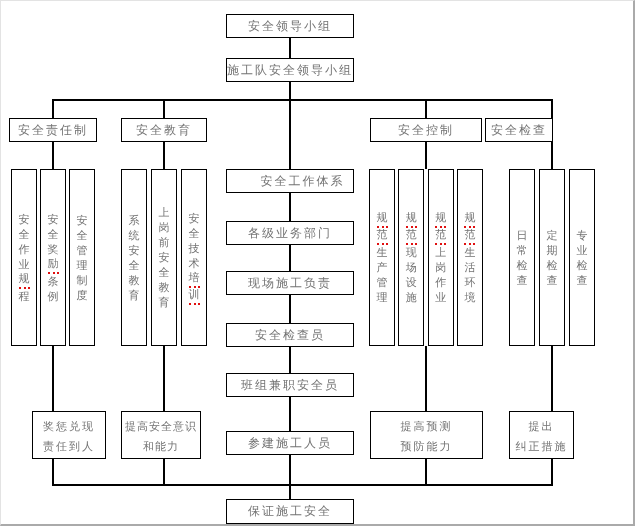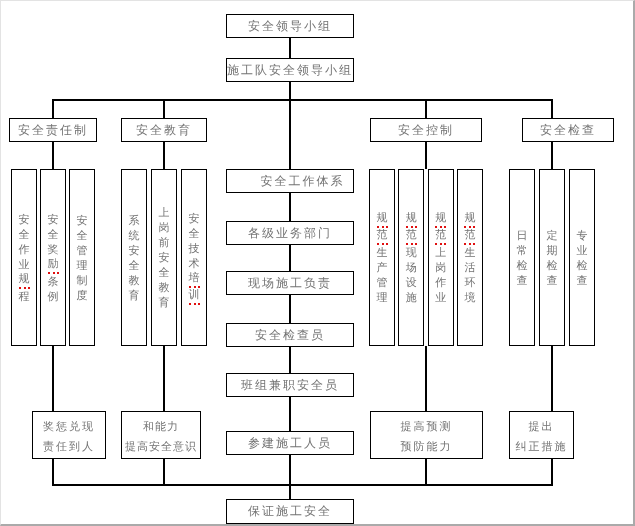--- a/index.html
+++ b/index.html
@@ -40,21 +40,21 @@
 <body>
 
 <div class="canvas">
 
   <div class="box" style="left:225px;top:13px;width:128px;height:24px;">安全领导小组</div>
   <div class="box" style="left:225px;top:57px;width:128px;height:24px;">施工队安全领导小组</div>
 
   <div class="box hdr" style="left:8px;top:117px;width:88px;height:24px;">安全责任制</div>
   <div class="box hdr" style="left:120px;top:117px;width:86px;height:24px;">安全教育</div>
   <div class="box hdr" style="left:369px;top:117px;width:112px;height:24px;">安全控制</div>
-  <div class="box hdr" style="left:521px;top:117px;width:92px;height:24px;">安全检查</div>
+  <div class="box hdr" style="left:484px;top:117px;width:68px;height:24px;">安全检查</div>
 
   <div class="vgroup" style="left:10px;top:168px;width:84px;height:177px;">
       <div class="vbox">
         <div class="vtext">
           <span>安</span>
           <span>全</span>
           <span>作</span>
           <span>业</span>
           <span class="sp">规</span>
           <span>程</span>
@@ -188,22 +188,22 @@
   <div class="box" style="left:225px;top:270px;width:128px;height:24px;">现场施工负责</div>
   <div class="box" style="left:225px;top:322px;width:128px;height:24px;text-align:center;">安全检查员</div>
   <div class="box" style="left:225px;top:372px;width:128px;height:24px;">班组兼职安全员</div>
   <div class="box" style="left:225px;top:430px;width:128px;height:24px;">参建施工人员</div>
 
   <div class="obox" style="left:31px;top:410px;width:74px;height:48px;">
     <div class="oline">奖惩兑现</div>
     <div class="oline">责任到人</div>
   </div>
   <div class="obox" style="left:120px;top:410px;width:80px;height:48px;letter-spacing:1px;">
+    <div class="oline">提高安全意识</div>
     <div class="oline">和能力</div>
-    <div class="oline">提高安全意识</div>
   </div>
   <div class="obox" style="left:369px;top:410px;width:113px;height:48px;">
     <div class="oline">提高预测</div>
     <div class="oline">预防能力</div>
   </div>
   <div class="obox" style="left:508px;top:410px;width:65px;height:48px;">
     <div class="oline">提出</div>
     <div class="oline">纠正措施</div>
   </div>
 

